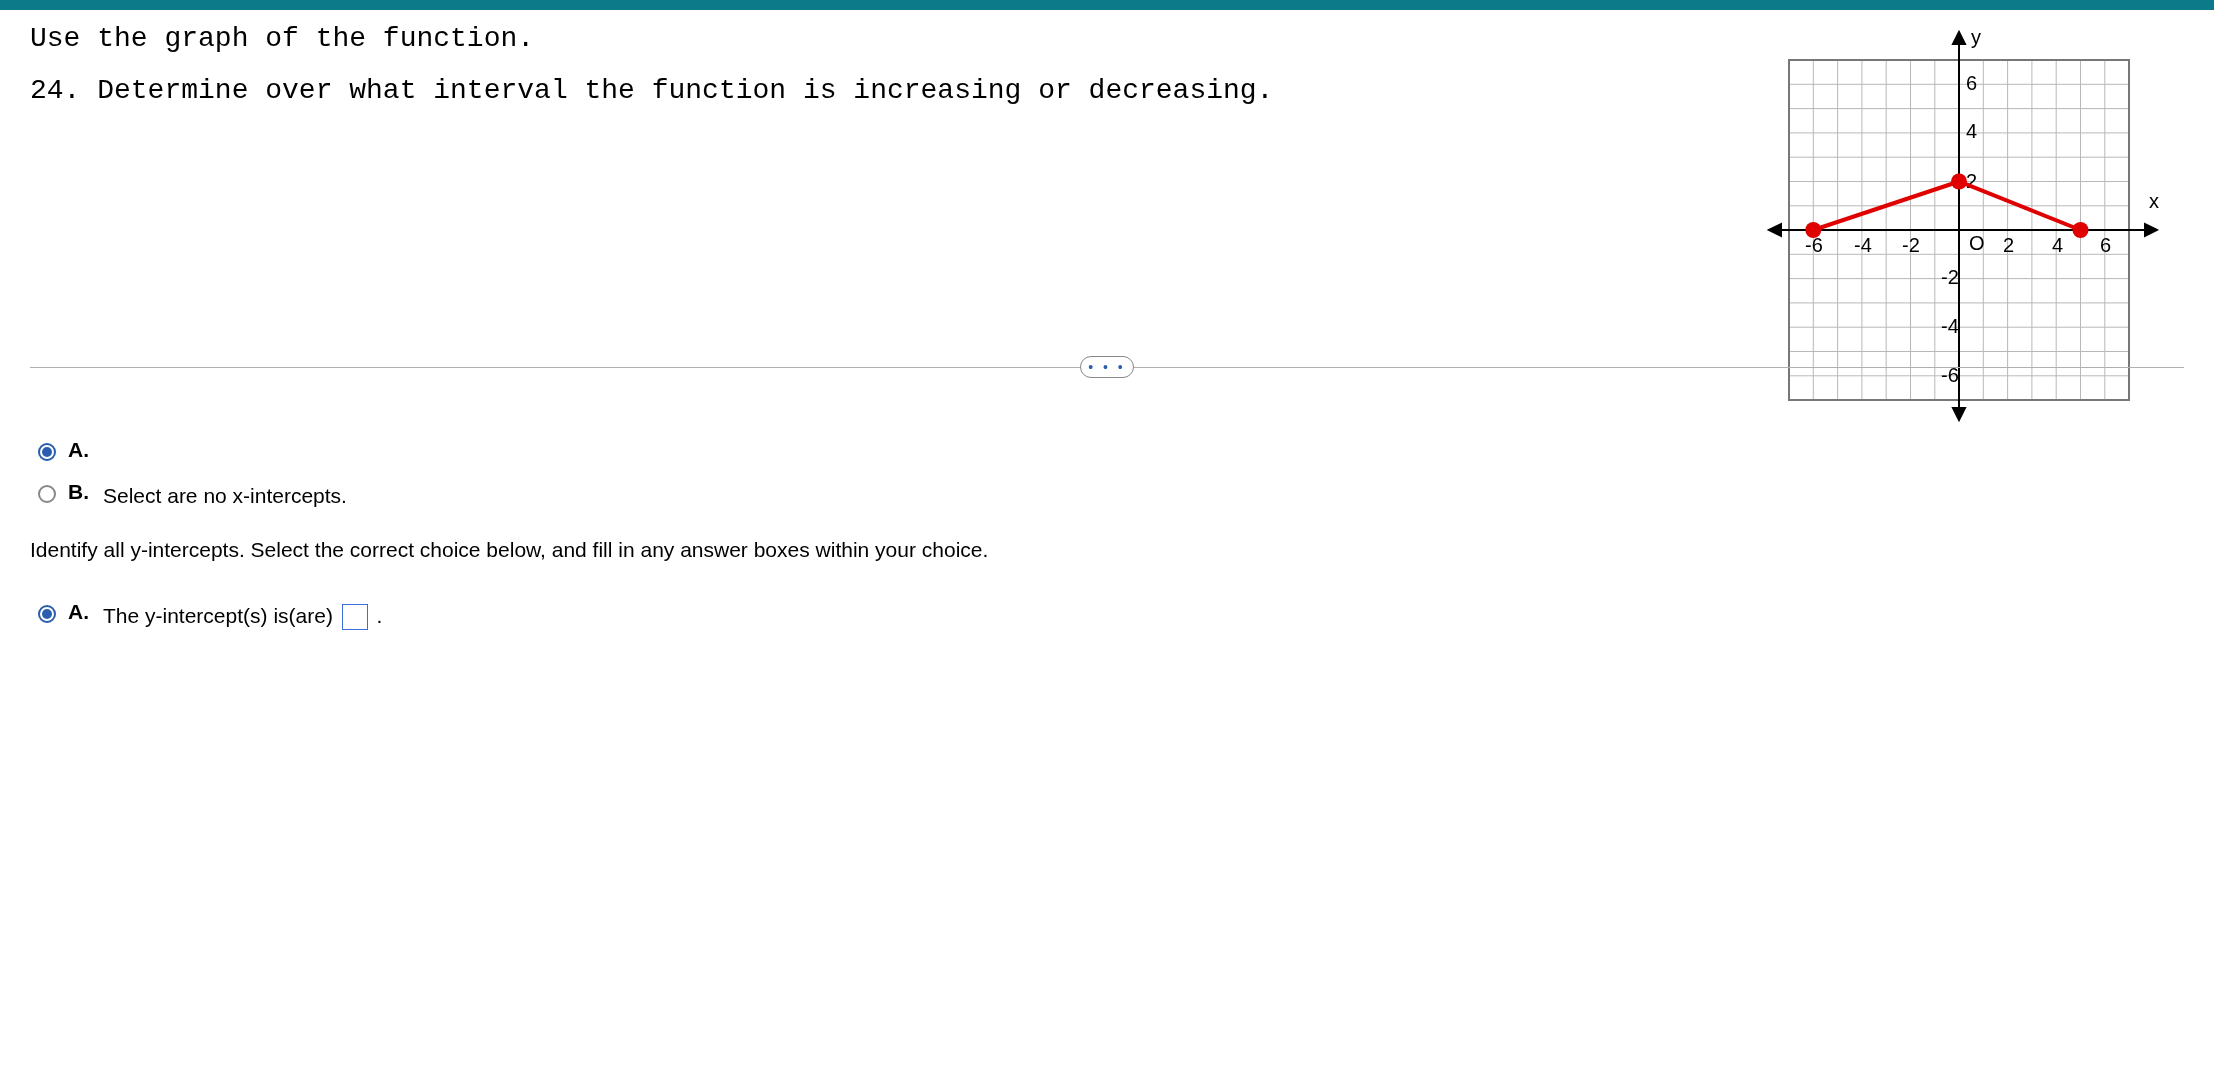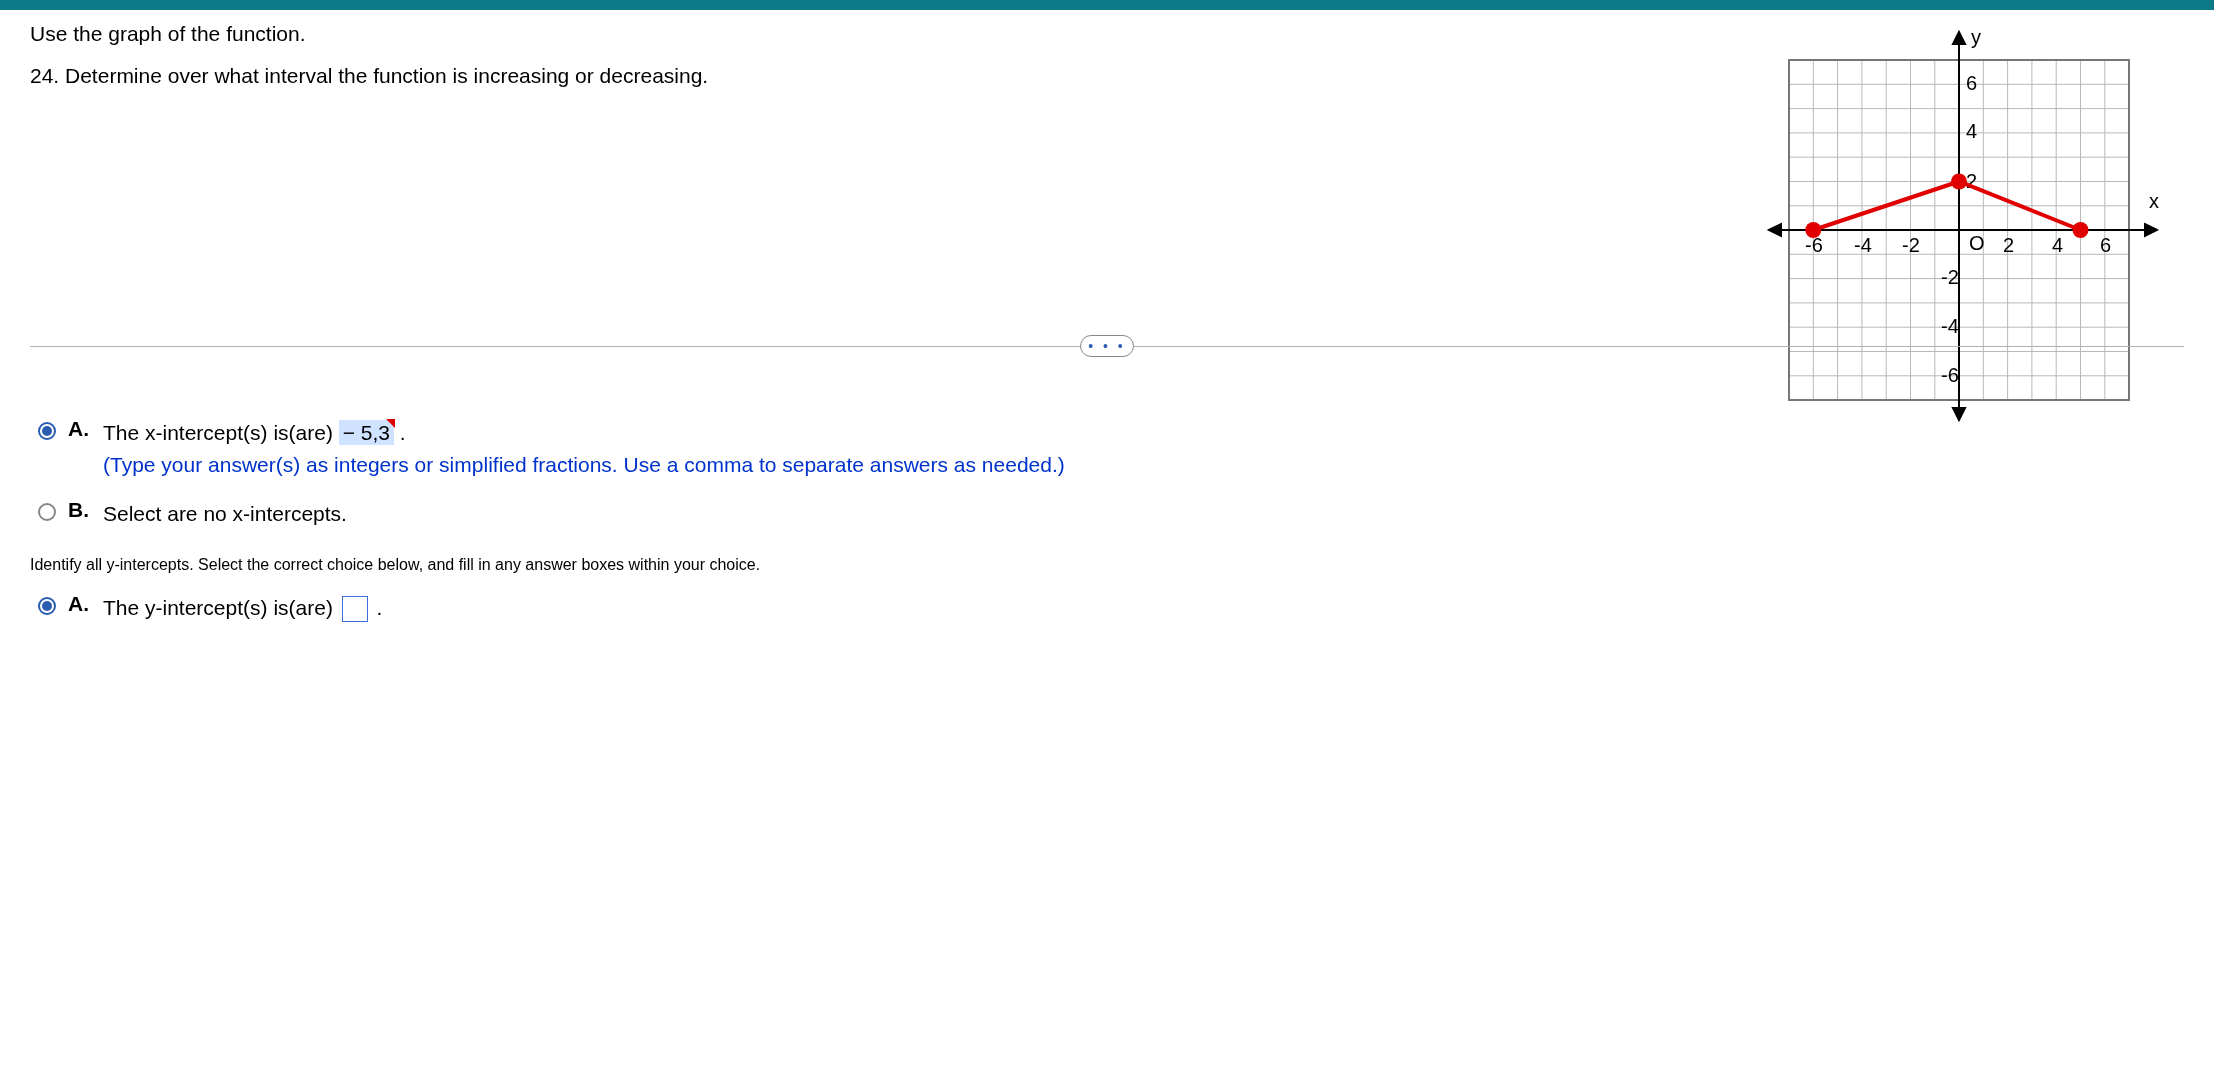--- a/index.html
+++ b/index.html
@@ -17,21 +17,22 @@
     width: 100%;
     height: 10px;
     background: #0d7a8a;
   }
   .content {
     padding: 8px 30px 0 30px;
     position: relative;
   }
   .problem-text {
     line-height: 1.5;
-    font-size: 21px;
+    font-size: 28px;
+    font-family: Liberation Mono, monospace;
   }
   .graph-container {
     position: absolute;
     top: 20px;
     right: 50px;
     width: 405px;
     height: 400px;
   }
   .divider-wrap {
     position: relative;
@@ -118,22 +119,22 @@
     display: inline-block;
     width: 26px;
     height: 26px;
     border: 1px solid #3a6fd8;
     vertical-align: middle;
     background: #fff;
     margin: 0 3px;
   }
   .section-prompt {
     margin-top: 26px;
-    margin-bottom: 18px;
-    font-size: 16px;
+    margin-bottom: 38px;
+    font-size: 21px;
   }
 </style>
 </head>
 <body>
 
 <div class="top-bar"></div>
 
 <div class="content">
 
   <div class="problem-text">
@@ -223,25 +224,20 @@
     <div class="ellipsis-pill">
       <span>• • •</span>
     </div>
   </div>
 
   <div class="answers">
 
     <div class="choice-row">
       <div class="radio selected"></div>
       <div class="choice-label">A.</div>
-      <div class="choice-body">
-        <span>The x-intercept(s) is(are) </span><span class="answer-highlight"><span>− 5,3</span><span class="corner"></span></span><span> .</span>
-        <br>
-        <span class="blue-instr">(Type your answer(s) as integers or simplified fractions. Use a comma to separate answers as needed.)</span>
-      </div>
     </div>
 
     <div class="choice-row" style="margin-top:18px">
       <div class="radio"></div>
       <div class="choice-label">B.</div>
       <div class="choice-body">Select are no x-intercepts.</div>
     </div>
 
   </div>
 

